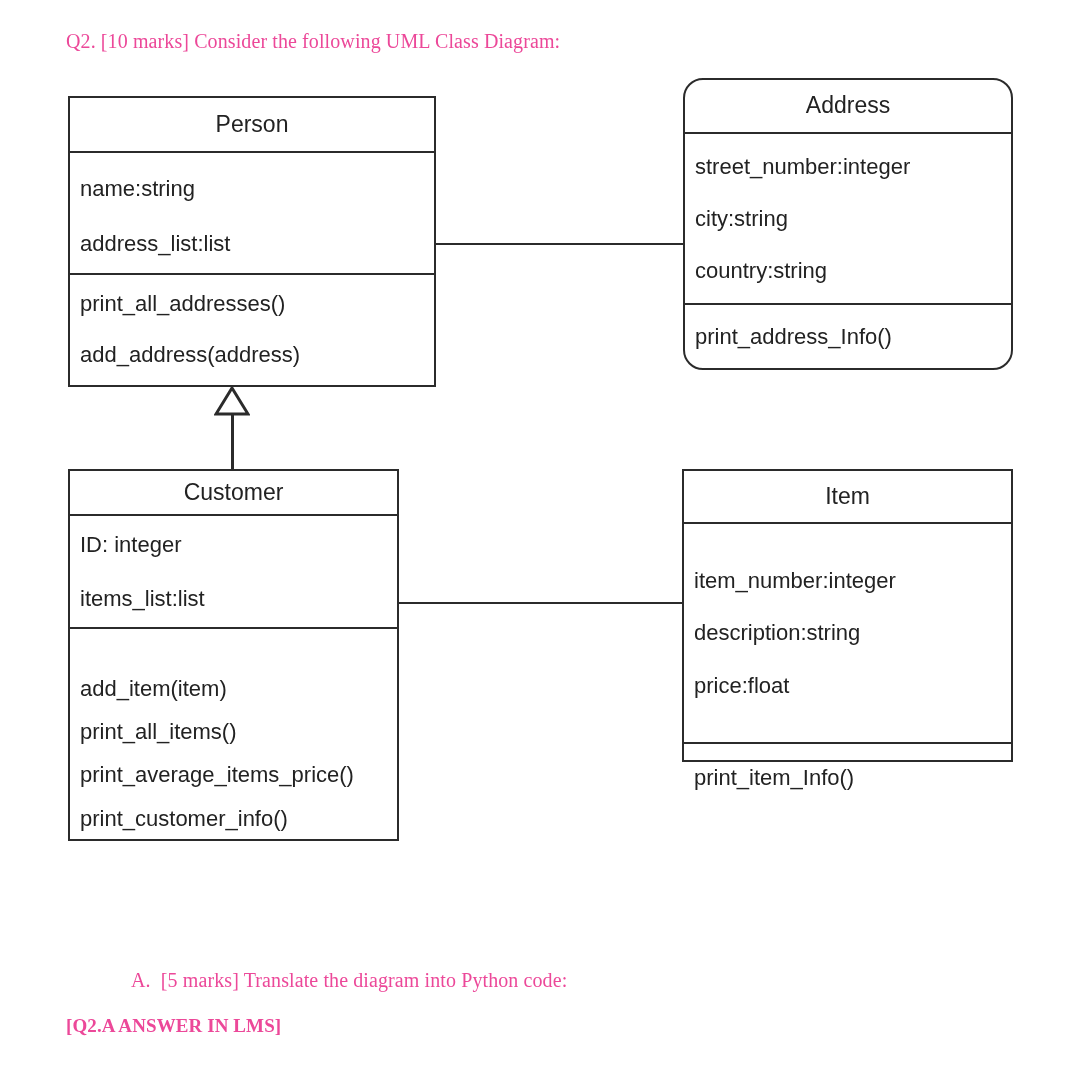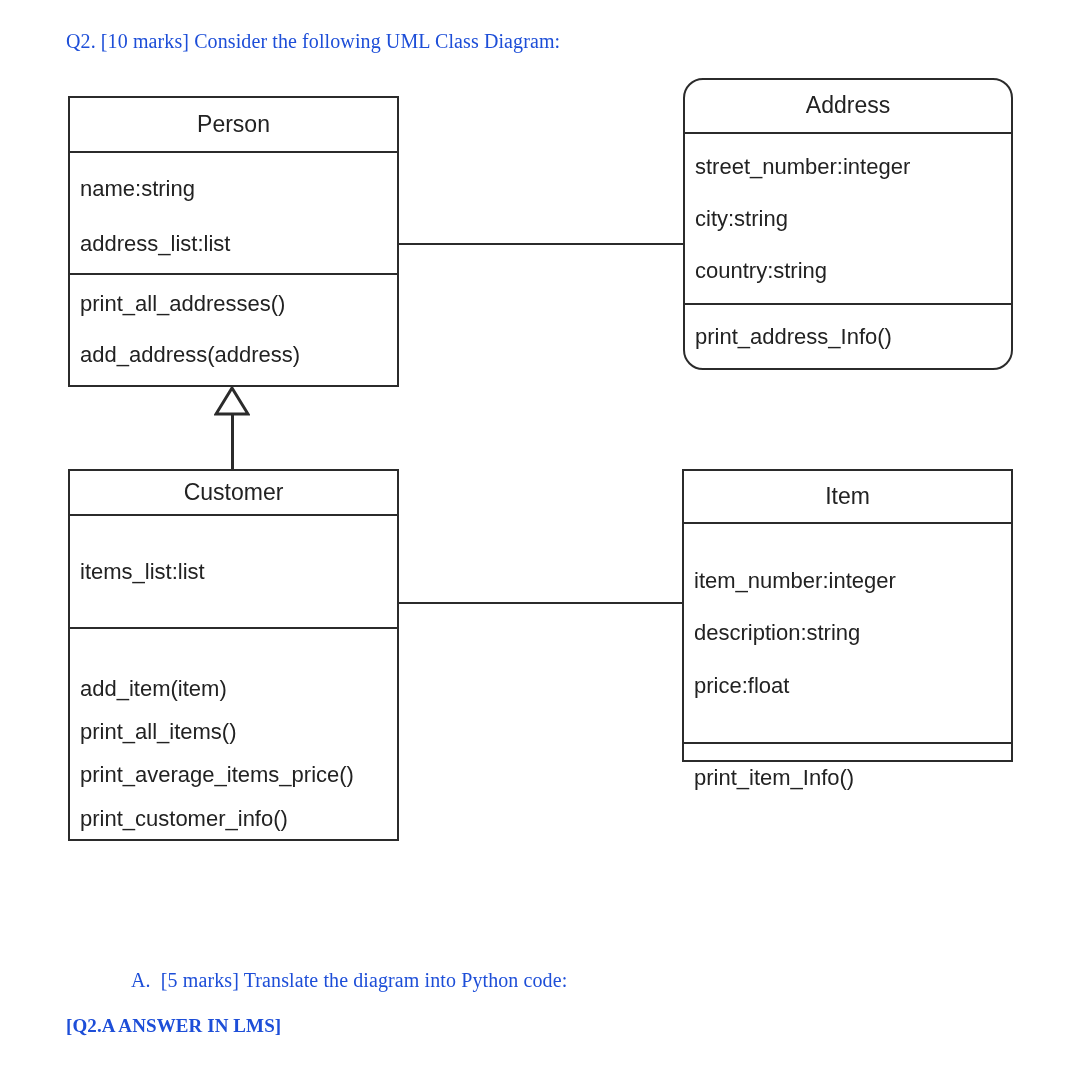--- a/index.html
+++ b/index.html
@@ -15,21 +15,21 @@
     overflow: hidden;
     font-family: "Liberation Sans", sans-serif;
     color: #1a1a1a;
   }
 
   
   .prose {
     position: absolute;
     font-family: "Liberation Serif", serif;
     font-size: 20px;
-    color: #1d4ed8;
+    color: #ec4899;
     white-space: pre;
     letter-spacing: 0.1px;
   }
   #question-heading { left: 66px; top: 30px; }
   #part-a-text      { left: 131px; top: 969px; }
   #answer-note      { left: 66px; top: 1015px; font-weight: bold; font-size: 19px; }
 
   
   .uml-class {
     position: absolute;
@@ -55,21 +55,21 @@
   }
   .uml-member {
     font-size: 22px;
     color: #222222;
     padding-left: 10px;
     line-height: 1.15;
     white-space: pre;
   }
 
   
-  #class-person { left: 68px; top: 96px; width: 331px; height: 291px; }
+  #class-person { left: 68px; top: 96px; width: 368px; height: 291px; }
   #class-person .c-head { height: 53px; }
   #class-person .c-attrs { height: 122px; gap: 30px; padding-top: 6px;}
   #class-person .c-ops  { height: 110px; gap: 26px; }
 
   
   #class-address { left: 683px; top: 78px; width: 330px; height: 292px; border-radius: 20px; }
   #class-address .c-head { height: 52px; }
   #class-address .c-attrs { height: 171px; gap: 27px; }
   #class-address .c-ops  { height: 65px; }
 
@@ -145,20 +145,21 @@
   <div class="uml-compartment c-ops">
     <div class="uml-member">print_address_Info()</div>
   </div>
 </div>
 
 <div class="uml-class" id="class-customer">
   <div class="uml-compartment c-head">
     <div class="uml-title">Customer</div>
   </div>
   <div class="uml-compartment c-attrs">
+    <div class="uml-member">ID: integer</div>
     <div class="uml-member">items_list:list</div>
   </div>
   <div class="uml-compartment c-ops">
     <div class="uml-member">add_item(item)</div>
     <div class="uml-member">print_all_items()</div>
     <div class="uml-member">print_average_items_price()</div>
     <div class="uml-member">print_customer_info()</div>
   </div>
 </div>
 

